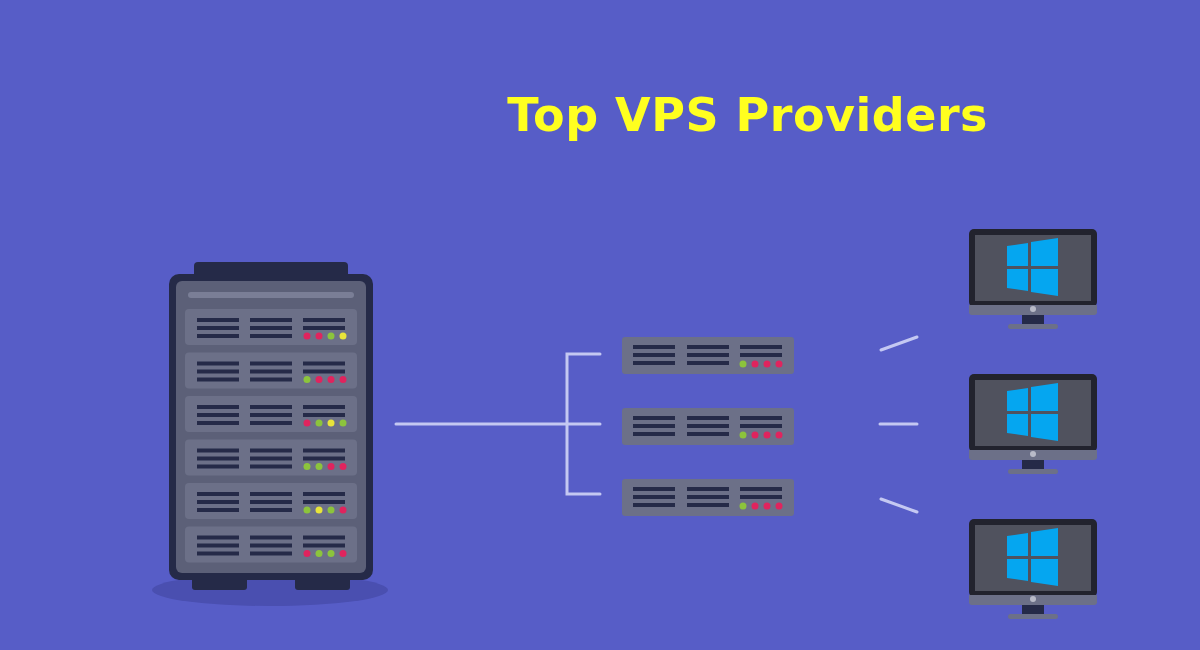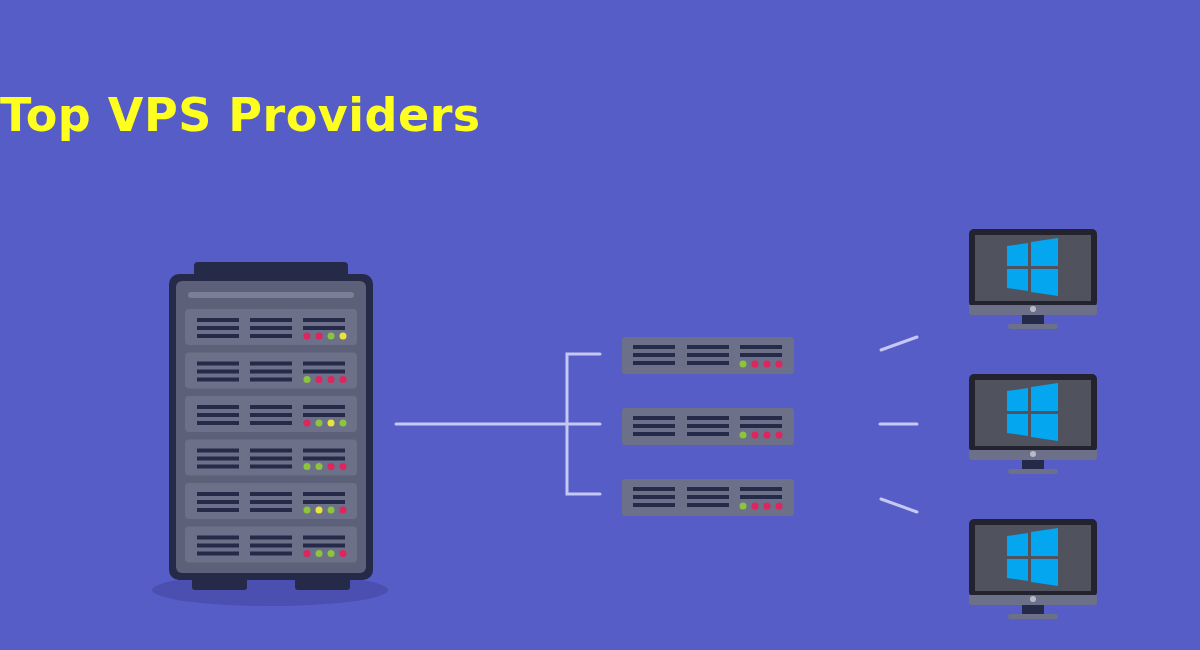--- a/index.html
+++ b/index.html
@@ -1,17 +1,17 @@
 <!DOCTYPE html>
 <html><head>
 <meta charset="utf-8">
 <style>
   html, body { margin:0; padding:0; }
   body { width:1200px; height:650px; background:#575dc7; position:relative; overflow:hidden; font-family:"DejaVu Sans", sans-serif; }
-  .title { position:absolute; top:88px; left:0; width:988px; text-align:left; color:#ffff1f; font-size:46px; font-weight:bold; font-family:"DejaVu Sans", sans-serif; letter-spacing:0.5px; }
+  .title { position:absolute; top:88px; left:0; width:988px; text-align:right; color:#ffff1f; font-size:46px; font-weight:bold; font-family:"DejaVu Sans", sans-serif; letter-spacing:0.5px; }
   svg { position:absolute; left:0; top:0; }
 </style>
 </head>
 <body>
 
 <div class="title">Top VPS Providers</div>
 
 <svg width="1200" height="650" viewBox="0 0 1200 650">
 
   <ellipse cx="270" cy="590" rx="118" ry="16" fill="#4a4fb0"></ellipse>

